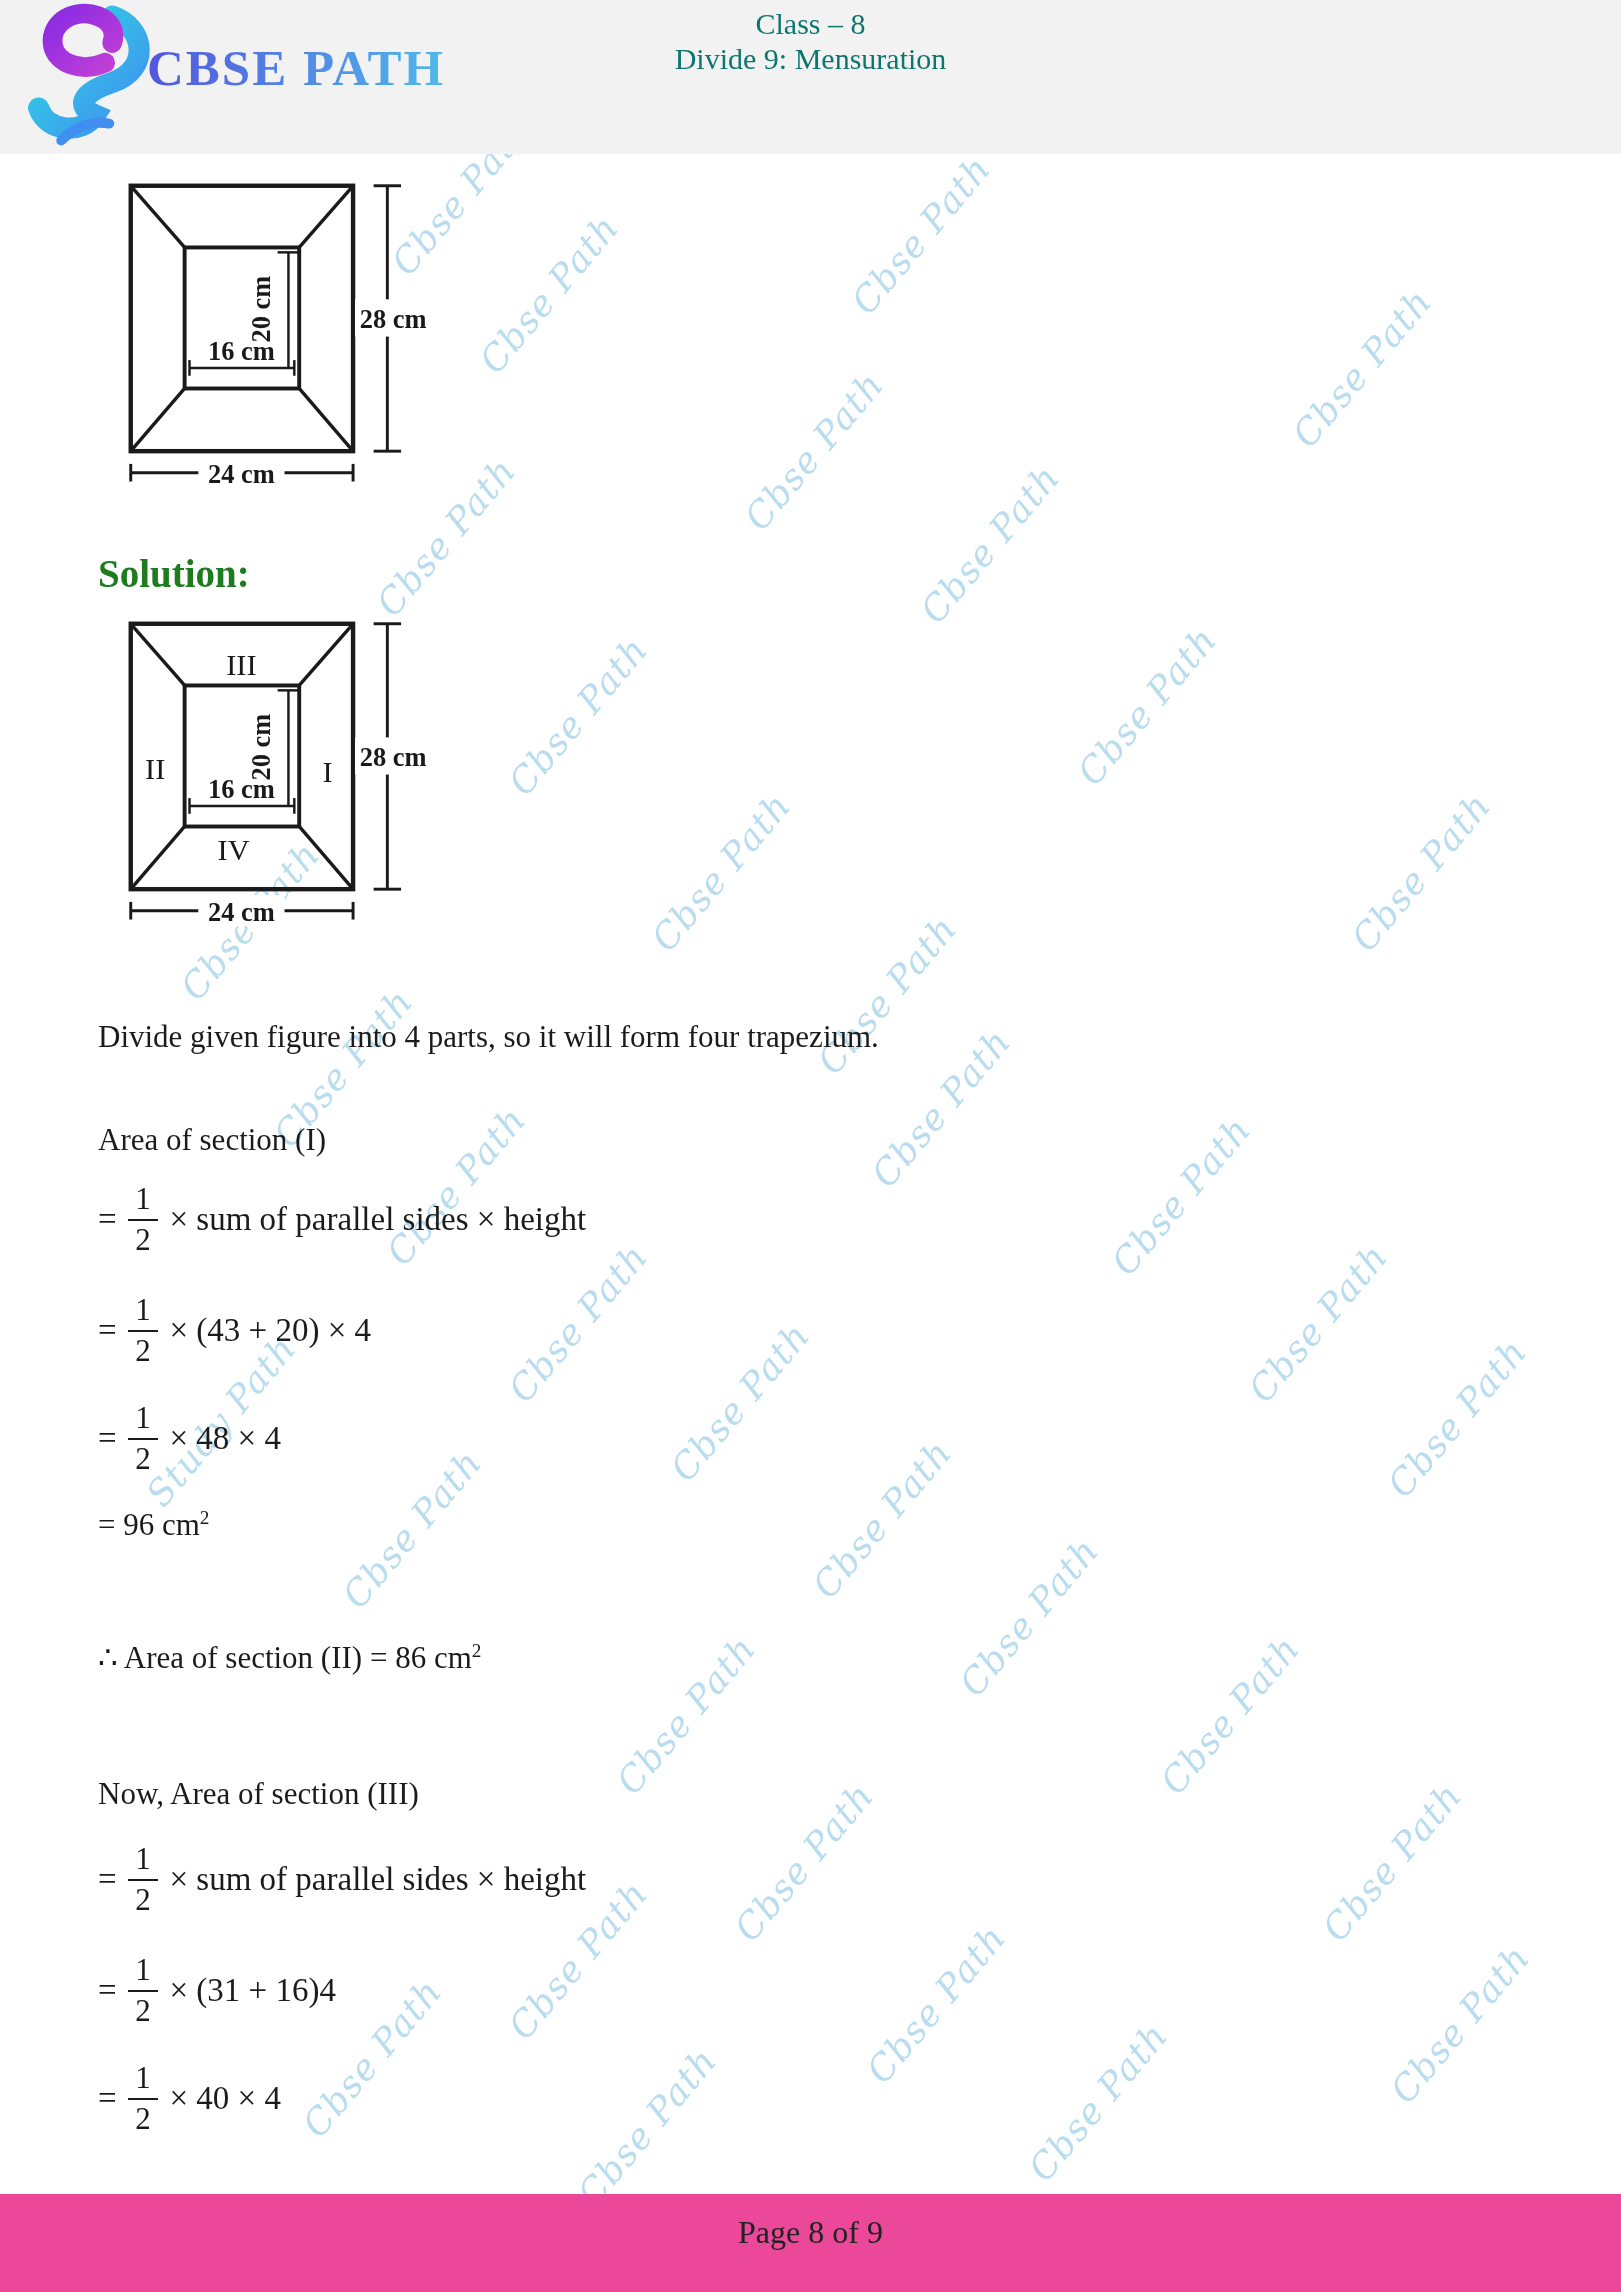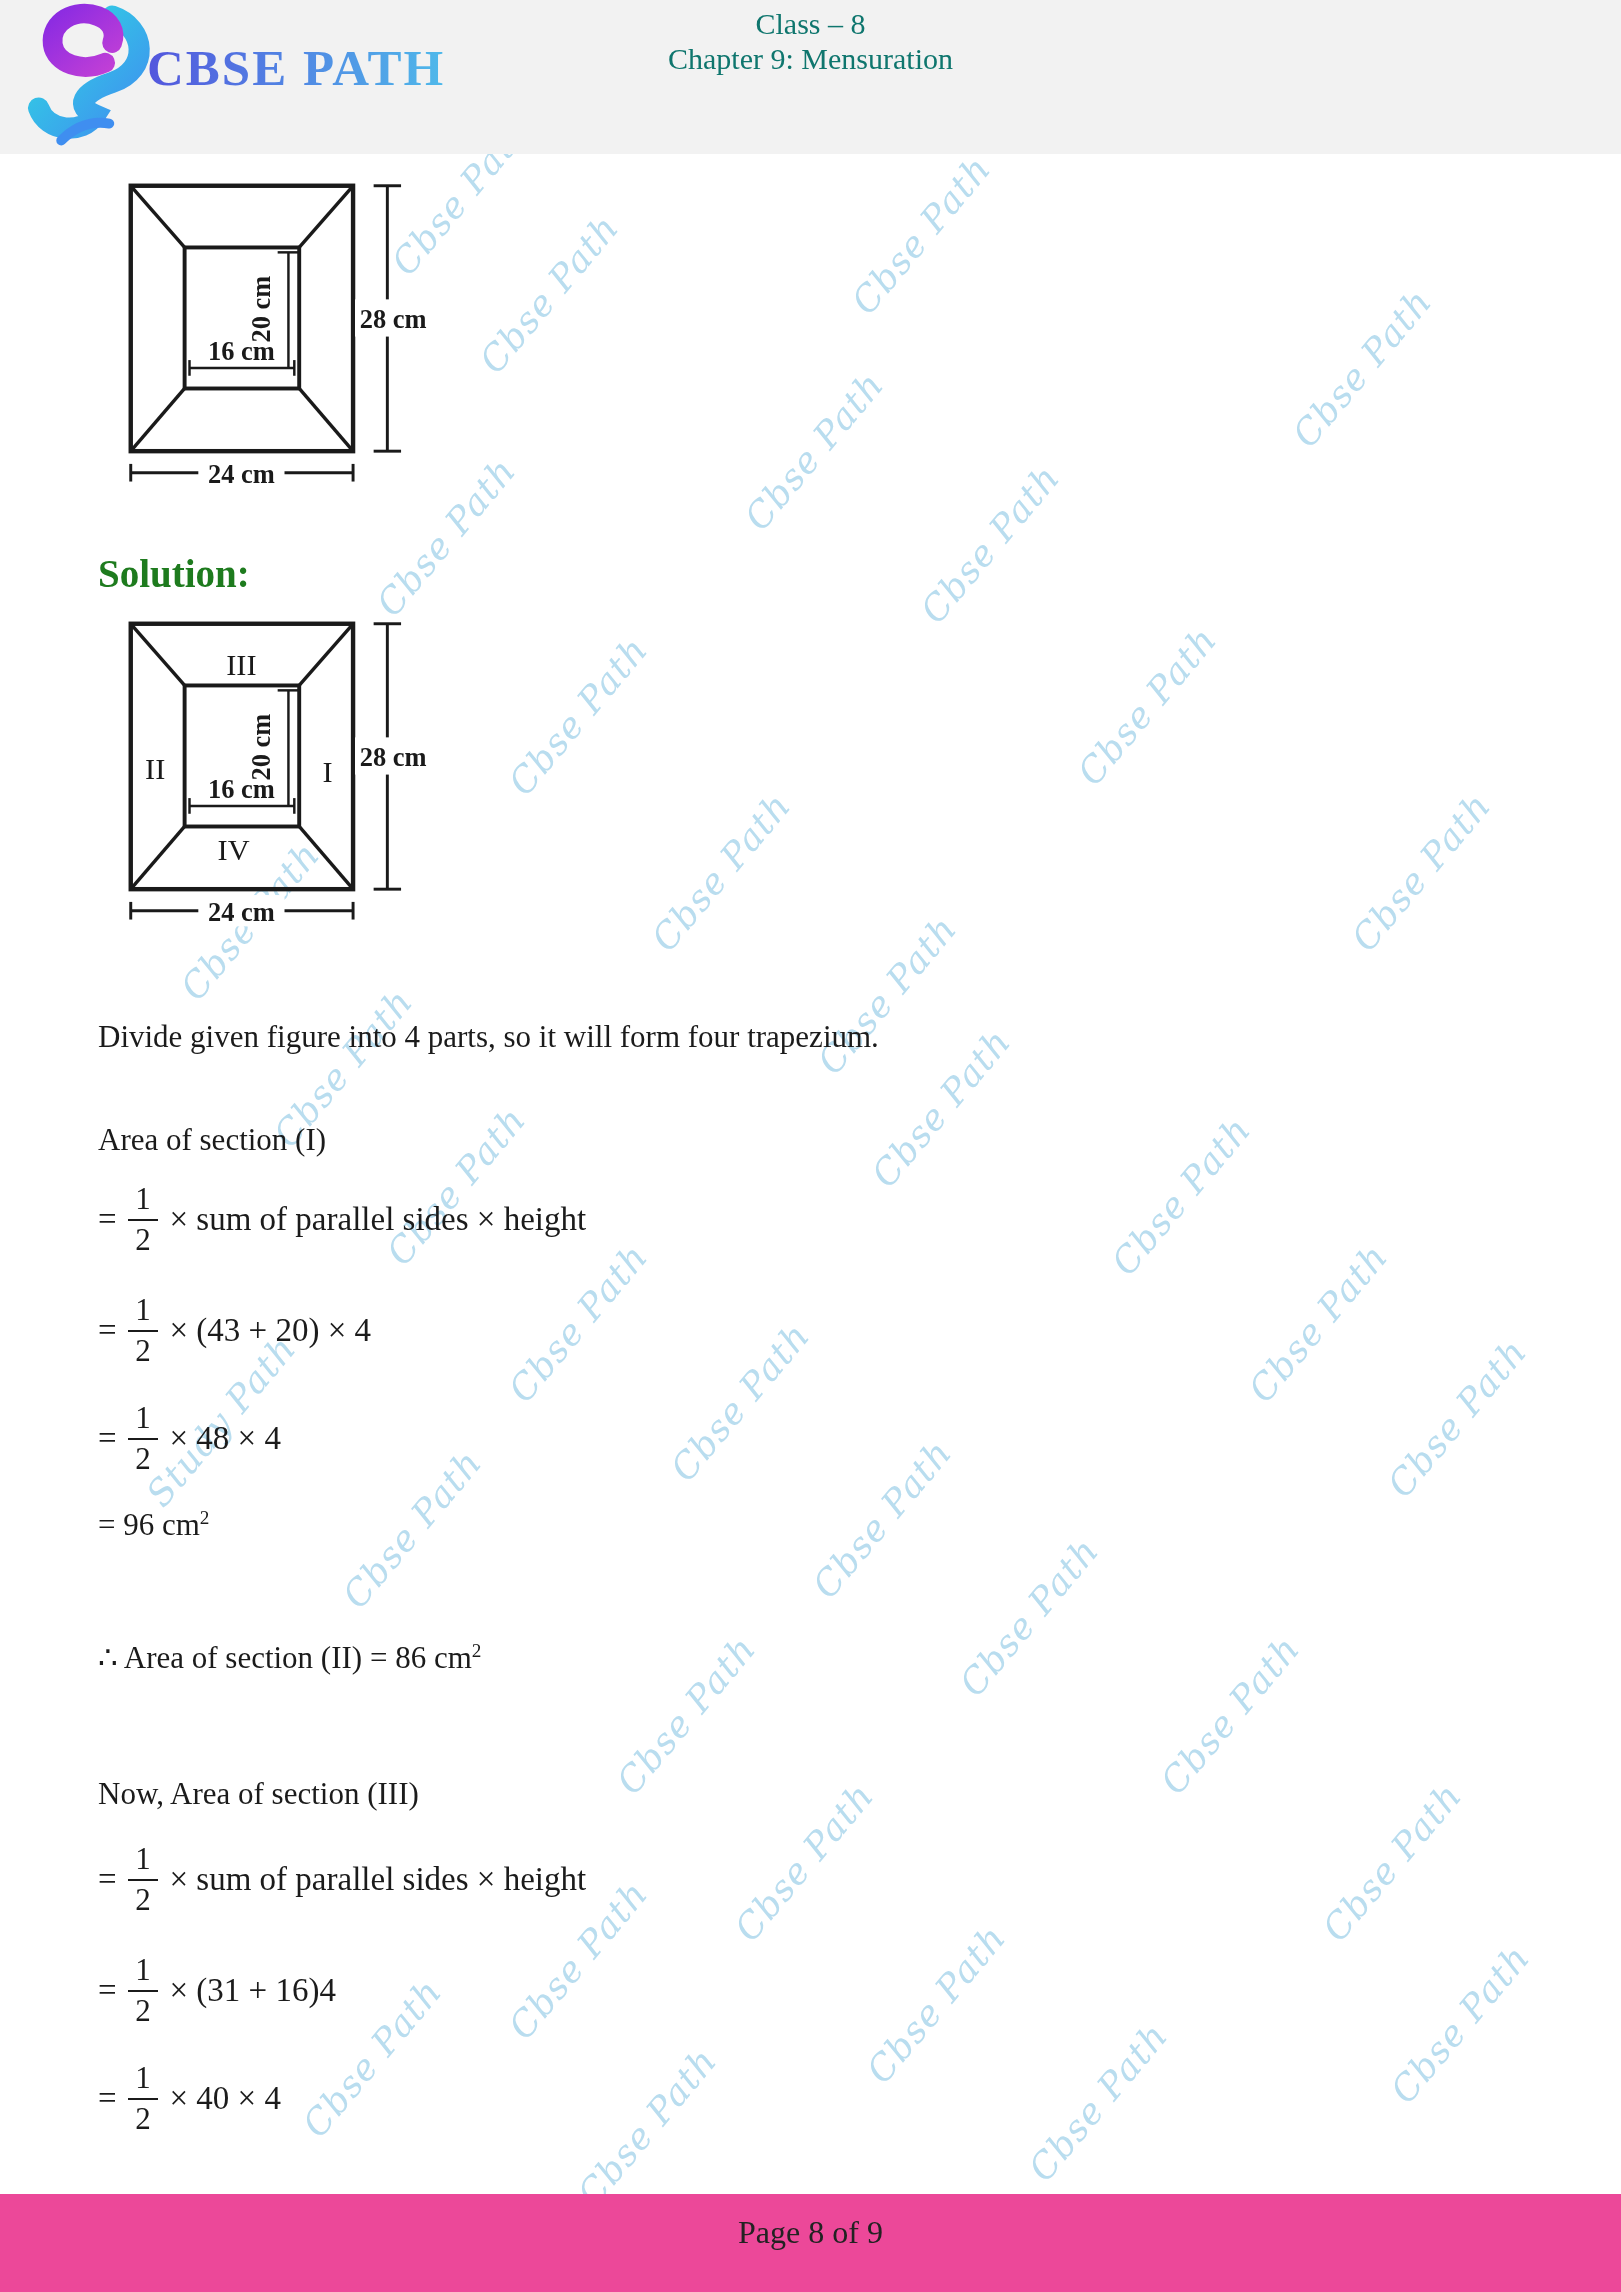--- a/index.html
+++ b/index.html
@@ -100,21 +100,21 @@
             <stop offset="1" stop-color="#c13fd6"></stop>
         </linearGradient>
       </defs>
       <path d="M66 10 C90 18 93 48 66 57 C44 64 40 74 54 80 C45 94 20 92 14 75" fill="none" stroke="url(#lgCyan)" stroke-width="15" stroke-linecap="round"></path>
       <path d="M61 43 C45 50 26 44 24 30 C22 14 40 4 56 10 C65 13.5 69 21 66 29" fill="none" stroke="url(#lgPurple)" stroke-width="14" stroke-linecap="round"></path>
       <path d="M30 98 C40 88 52 84 64 86" fill="none" stroke="#3f8ef0" stroke-width="7" stroke-linecap="round"></path>
     </svg>
     <div class="wordmark">CBSE PATH</div>
     <div class="header-center">
       <div class="hc-1">Class – 8</div>
-      <div class="hc-3">Chapter 9: Mensuration</div>
+      <div class="hc-3">Divide 9: Mensuration</div>
     </div>
   </div>
 
   <div class="content">
 
     <svg class="fig fig-given" viewBox="0 0 345 340">
       <g stroke="#1a1a1a" fill="none">
         <rect x="15" y="12" width="227" height="271" stroke-width="4.5"></rect>
         <rect x="70" y="75" width="117" height="144" stroke-width="4"></rect>
         <line x1="15" y1="12" x2="70" y2="75" stroke-width="3.5"></line>

